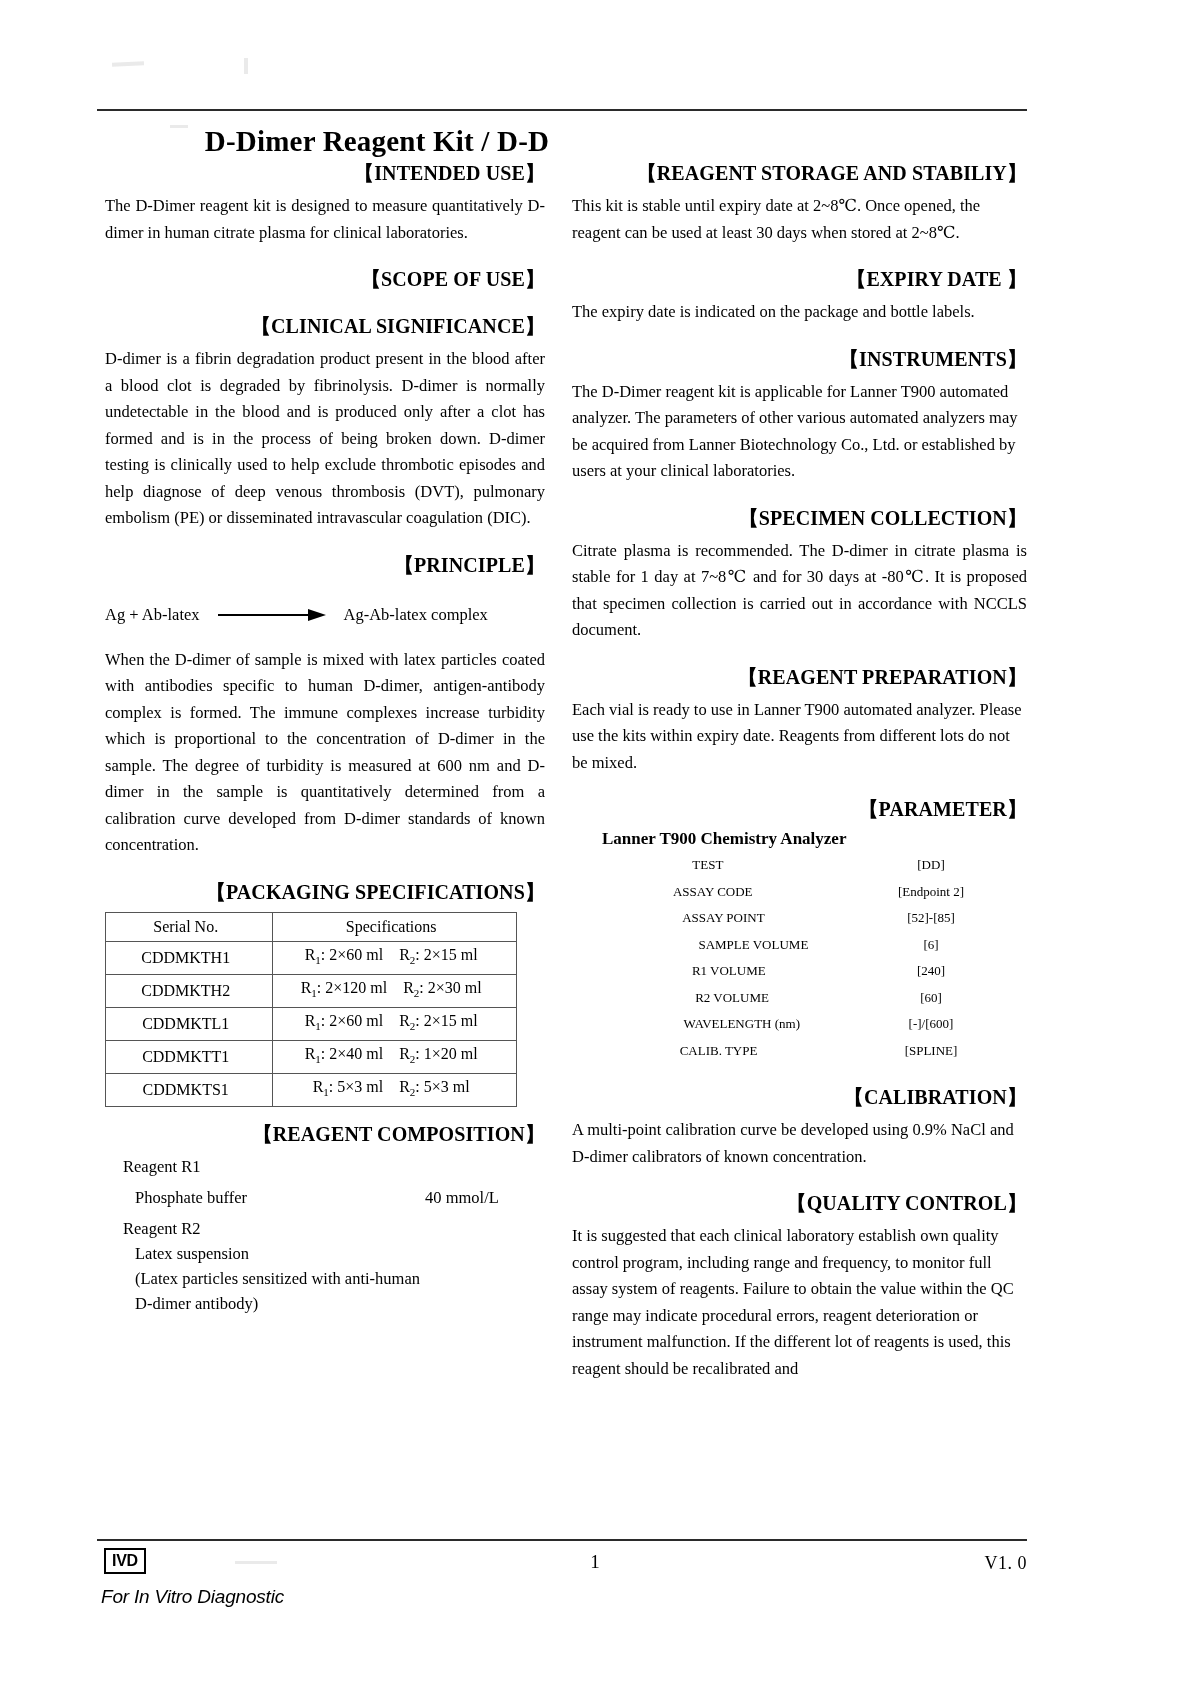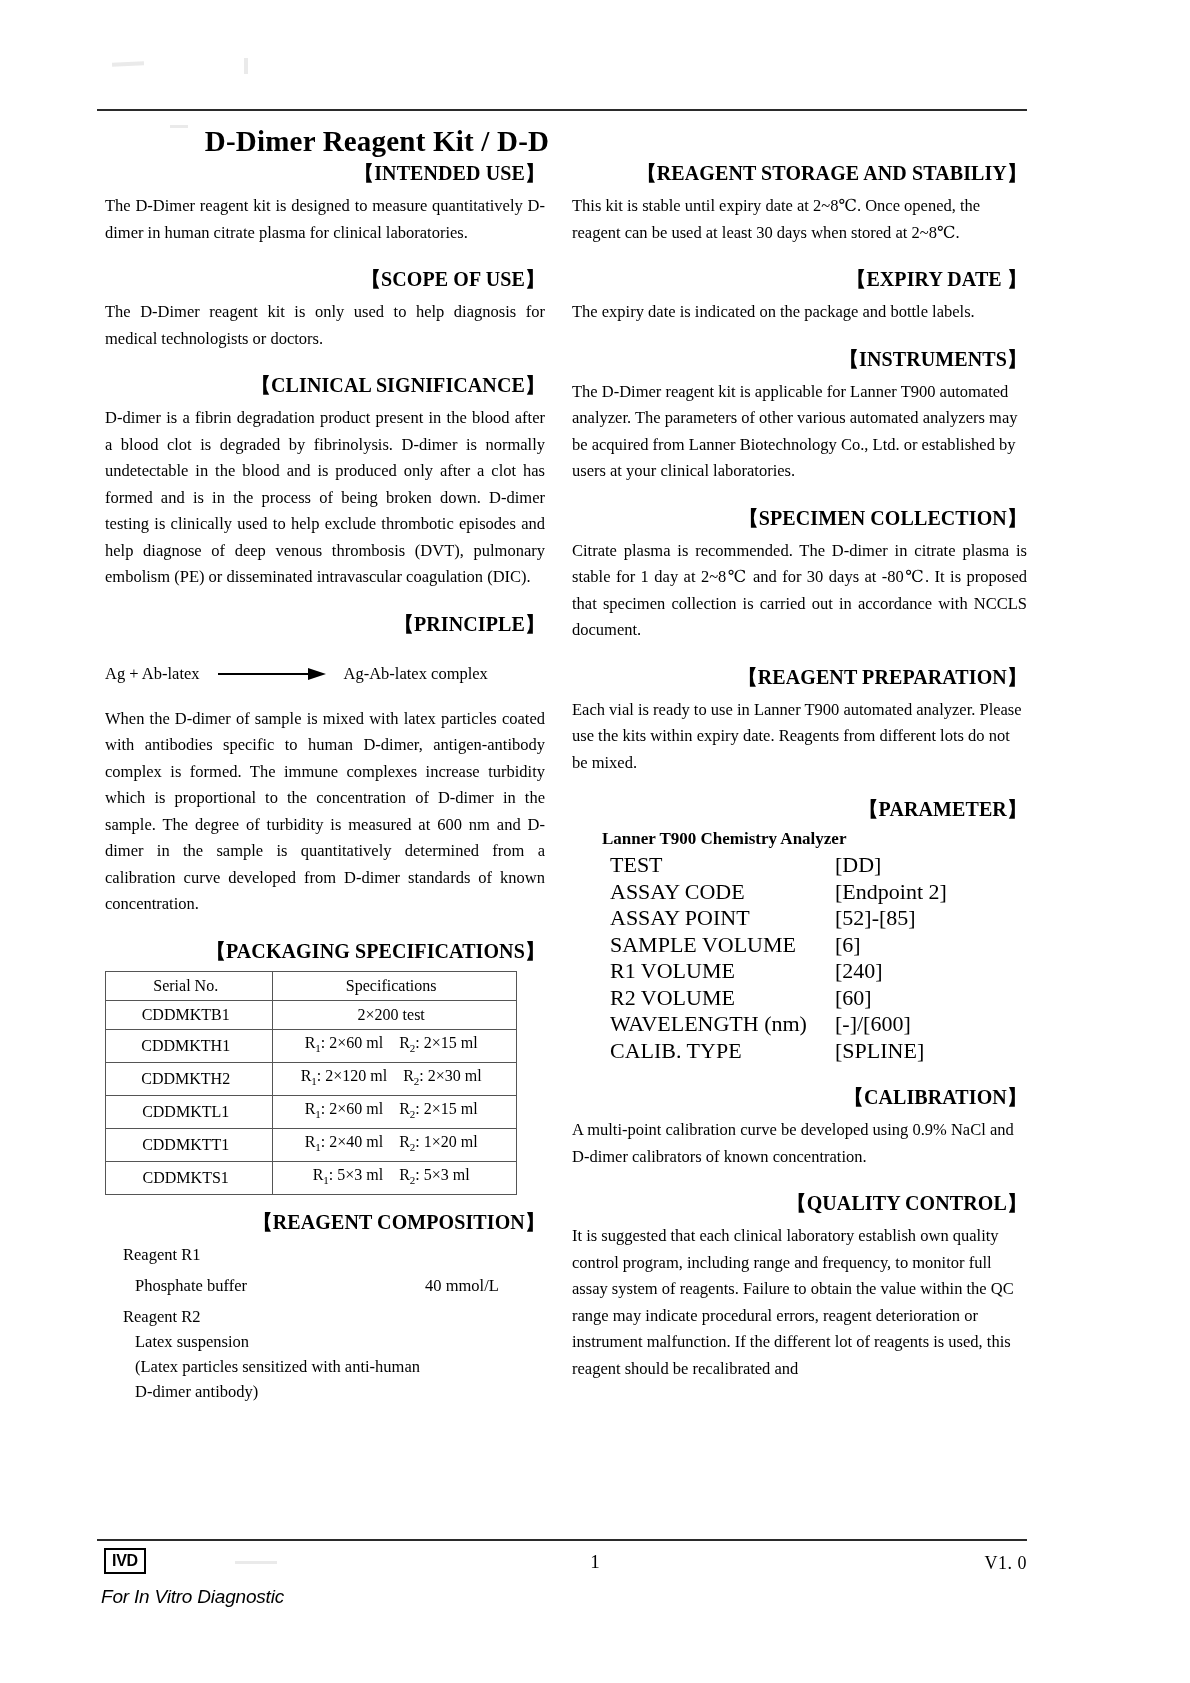--- a/index.html
+++ b/index.html
@@ -160,23 +160,24 @@
 
   
   .param-sub {
     font-size: 17px;
     font-weight: bold;
     padding-left: 30px;
     margin-bottom: 3px;
   }
   .param-row {
     display: flex;
-    font-size: 22px;
+    font-size: 13px;
     line-height: 26.5px;
     padding-left: 38px;
+    justify-content: center;
   }
   .param-row .pname { width: 225px; }
   .param-row .pval  { }
   .ivd-box {
     position: absolute;
     left: 104px;
     top: 1548px;
     border: 2.4px solid #000;
     padding: 1px 6px 2px 6px;
     font-family: "Liberation Sans", "DejaVu Sans", sans-serif;
@@ -226,21 +227,20 @@
 
   <div class="col col-left">
 
     <div class="sec">
       <div class="heading">【INTENDED USE】</div>
       <p class="body">The D-Dimer reagent kit is designed to measure quantitatively D-dimer in human citrate plasma for clinical laboratories.</p>
     </div>
 
     <div class="sec">
       <div class="heading">【SCOPE OF USE】</div>
-      <p class="body">The D-Dimer reagent kit is only used to help diagnosis for medical technologists or doctors.</p>
     </div>
 
     <div class="sec">
       <div class="heading">【CLINICAL SIGNIFICANCE】</div>
       <p class="body">D-dimer is a fibrin degradation product present in the blood after a blood clot is degraded by fibrinolysis. D-dimer is normally undetectable in the blood and is produced only after a clot has formed and is in the process of being broken down. D-dimer testing is clinically used to help exclude thrombotic episodes and help diagnose of deep venous thrombosis (DVT), pulmonary embolism (PE) or disseminated intravascular coagulation (DIC).</p>
     </div>
 
     <div class="sec">
       <div class="heading">【PRINCIPLE】</div>
 
@@ -256,24 +256,20 @@
       <p class="body">When the D-dimer of sample is mixed with latex particles coated with antibodies specific to human D-dimer, antigen-antibody complex is formed. The immune complexes increase turbidity which is proportional to the concentration of D-dimer in the sample. The degree of turbidity is measured at 600 nm and D-dimer in the sample is quantitatively determined from a calibration curve developed from D-dimer standards of known concentration.</p>
     </div>
 
     <div class="sec-tight">
       <div class="heading">【PACKAGING SPECIFICATIONS】</div>
       <table class="pack">
         <tbody id="pack-body">
             <tr>
               <td class="c1">Serial No.</td>
               <td class="c2">Specifications</td>
-            </tr>
-            <tr>
-              <td class="c1">CDDMKTB1</td>
-              <td class="c2">2×200 test</td>
             </tr>
             <tr>
               <td class="c1">CDDMKTH1</td>
               <td class="c2"><span class="spec-pair">R<sub>1</sub>: 2×60 ml</span><span class="spec-gap"></span><span class="spec-pair">R<sub>2</sub>: 2×15 ml</span></td>
             </tr>
             <tr>
               <td class="c1">CDDMKTH2</td>
               <td class="c2"><span class="spec-pair">R<sub>1</sub>: 2×120 ml</span><span class="spec-gap"></span><span class="spec-pair">R<sub>2</sub>: 2×30 ml</span></td>
             </tr>
             <tr>
@@ -321,21 +317,21 @@
       <p class="body nojust">The expiry date is indicated on the package and bottle labels.</p>
     </div>
 
     <div class="sec">
       <div class="heading">【INSTRUMENTS】</div>
       <p class="body nojust">The D-Dimer reagent kit is applicable for Lanner T900 automated analyzer. The parameters of other various automated analyzers may be acquired from Lanner Biotechnology Co., Ltd. or established by users at your clinical laboratories.</p>
     </div>
 
     <div class="sec">
       <div class="heading">【SPECIMEN COLLECTION】</div>
-      <p class="body">Citrate plasma is recommended. The D-dimer in citrate plasma is stable for 1 day at 2~8℃ and for 30 days at -80℃. It is proposed that specimen collection is carried out in accordance with NCCLS document.</p>
+      <p class="body">Citrate plasma is recommended. The D-dimer in citrate plasma is stable for 1 day at 7~8℃ and for 30 days at -80℃. It is proposed that specimen collection is carried out in accordance with NCCLS document.</p>
     </div>
 
     <div class="sec">
       <div class="heading">【REAGENT PREPARATION】</div>
       <p class="body nojust">Each vial is ready to use in Lanner T900 automated analyzer. Please use the kits within expiry date. Reagents from different lots do not be mixed.</p>
     </div>
 
     <div class="sec">
       <div class="heading">【PARAMETER】</div>
       <div class="param-sub">Lanner T900 Chemistry Analyzer</div>

